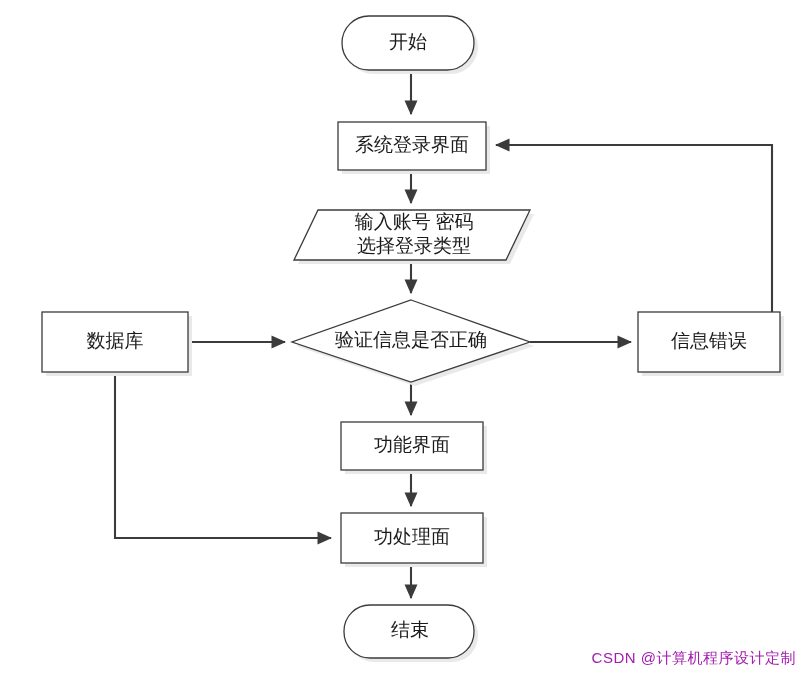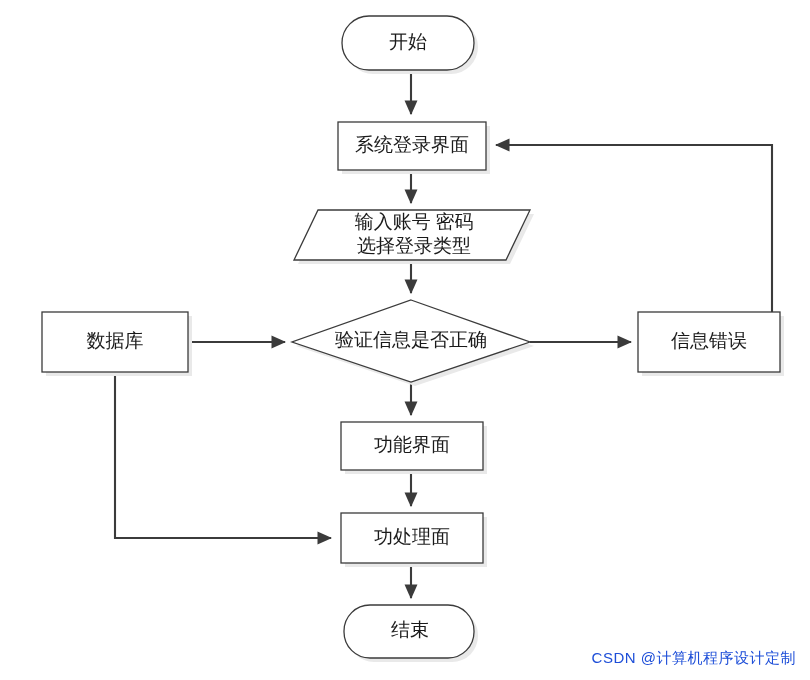--- a/index.html
+++ b/index.html
@@ -44,21 +44,21 @@
     fill: none;
   }
   .arrow-head {
     fill: #3b3b3b;
     stroke: none;
   }
   .watermark {
     position: absolute;
     right: 14px;
     bottom: 12px;
-    color: #1d4ed8;
+    color: #a21caf;
     font-size: 15px;
     font-family: "Liberation Sans", "DejaVu Sans", sans-serif;
     letter-spacing: 0.5px;
     white-space: nowrap;
     user-select: none;
   }
 </style>
 </head>
 <body>
 

